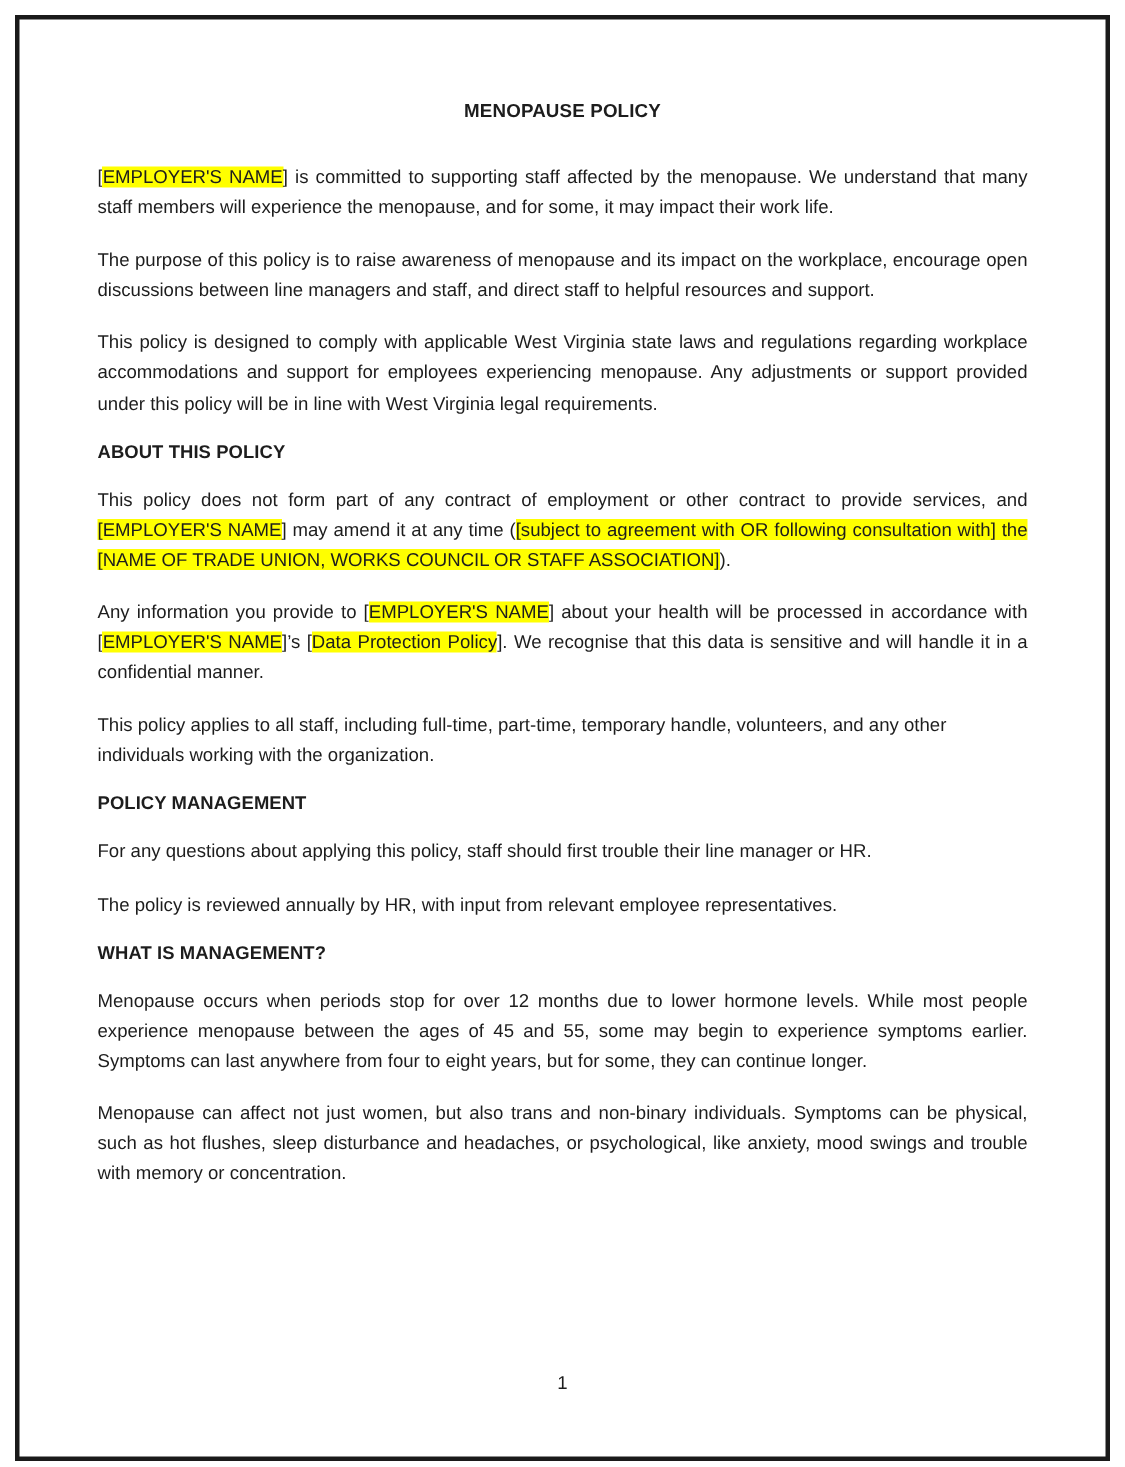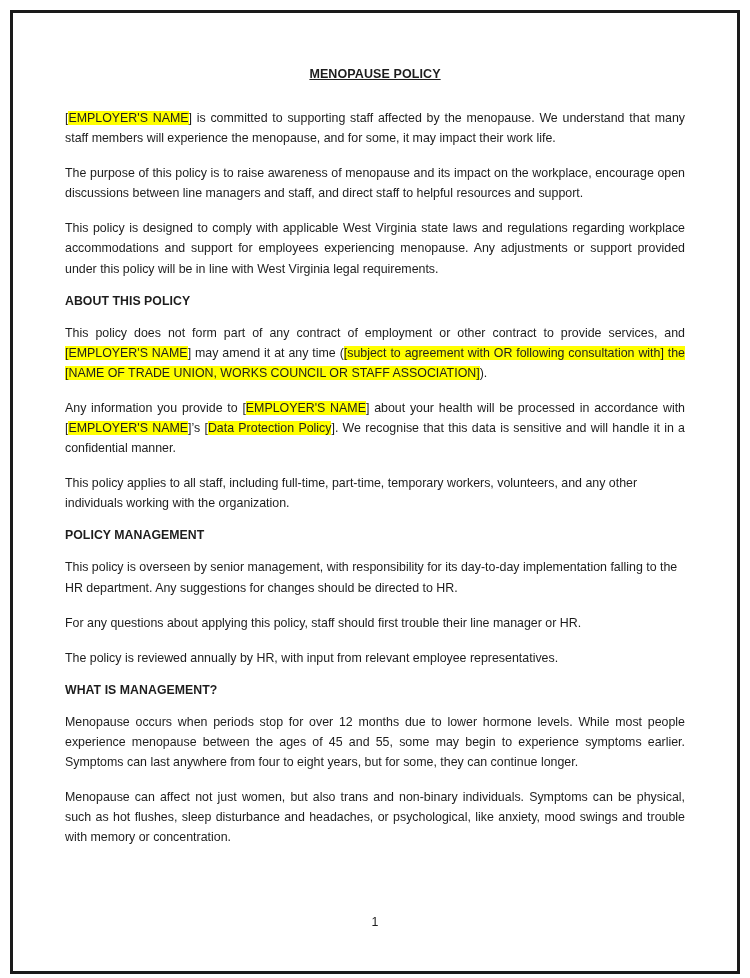--- a/index.html
+++ b/index.html
@@ -45,21 +45,20 @@
     padding: 54px 52px 0 52px;
   }
 
   .doc-title {
     text-align: center;
     font-weight: bold;
     font-size: 12.5px;
     letter-spacing: 0.1px;
     color: #1d1d1d;
     margin: 0 0 27px 0;
-    text-decoration: underline;
   }
 
   .section-heading {
     font-weight: bold;
     font-size: 12.3px;
     color: #1d1d1d;
     margin: 0 0 15px 0;
     letter-spacing: 0.05px;
   }
 
@@ -108,25 +107,24 @@
 
 
       <p class="para">This policy is designed to comply with applicable West Virginia state laws and regulations regarding workplace accommodations and support for employees experiencing menopause. Any adjustments or support provided under this policy will be in line with West Virginia legal requirements.</p>
 
       <div class="section-heading">ABOUT THIS POLICY</div>
 
       <p class="para"><span>This policy does not form part of any contract of employment or other contract to provide services, and </span><span class="hl">[EMPLOYER'S NAME</span><span>] may amend it at any time (</span><span class="hl">[subject to agreement with OR following consultation with] the [NAME OF TRADE UNION, WORKS COUNCIL OR STAFF ASSOCIATION]</span><span>).</span></p>
 
       <p class="para"><span>Any information you provide to </span><span>[</span><span class="hl">EMPLOYER'S NAME</span><span>] about your health will be processed in accordance with [</span><span class="hl">EMPLOYER'S NAME</span><span>]’s [</span><span class="hl">Data Protection Policy</span><span>]. We recognise that this data is sensitive and will handle it in a confidential manner.</span></p>
 
-      <p class="para left">This policy applies to all staff, including full-time, part-time, temporary workers, volunteers, and any other individuals working with the organization.</p>
+      <p class="para left">This policy applies to all staff, including full-time, part-time, temporary handle, volunteers, and any other individuals working with the organization.</p>
 
       <div class="section-heading">POLICY MANAGEMENT</div>
 
-      <p class="para left">This policy is overseen by senior management, with responsibility for its day-to-day implementation falling to the HR department. Any suggestions for changes should be directed to HR.</p>
       <p class="para left">For any questions about applying this policy, staff should first trouble their line manager or HR.</p>
       <p class="para left">The policy is reviewed annually by HR, with input from relevant employee representatives.</p>
 
       <div class="section-heading">WHAT IS MANAGEMENT?</div>
 
       <p class="para">Menopause occurs when periods stop for over 12 months due to lower hormone levels. While most people experience menopause between the ages of 45 and 55, some may begin to experience symptoms earlier. Symptoms can last anywhere from four to eight years, but for some, they can continue longer.</p>
       <p class="para">Menopause can affect not just women, but also trans and non-binary individuals. Symptoms can be physical, such as hot flushes, sleep disturbance and headaches, or psychological, like anxiety, mood swings and trouble with memory or concentration.</p>
 
     </div>
 

